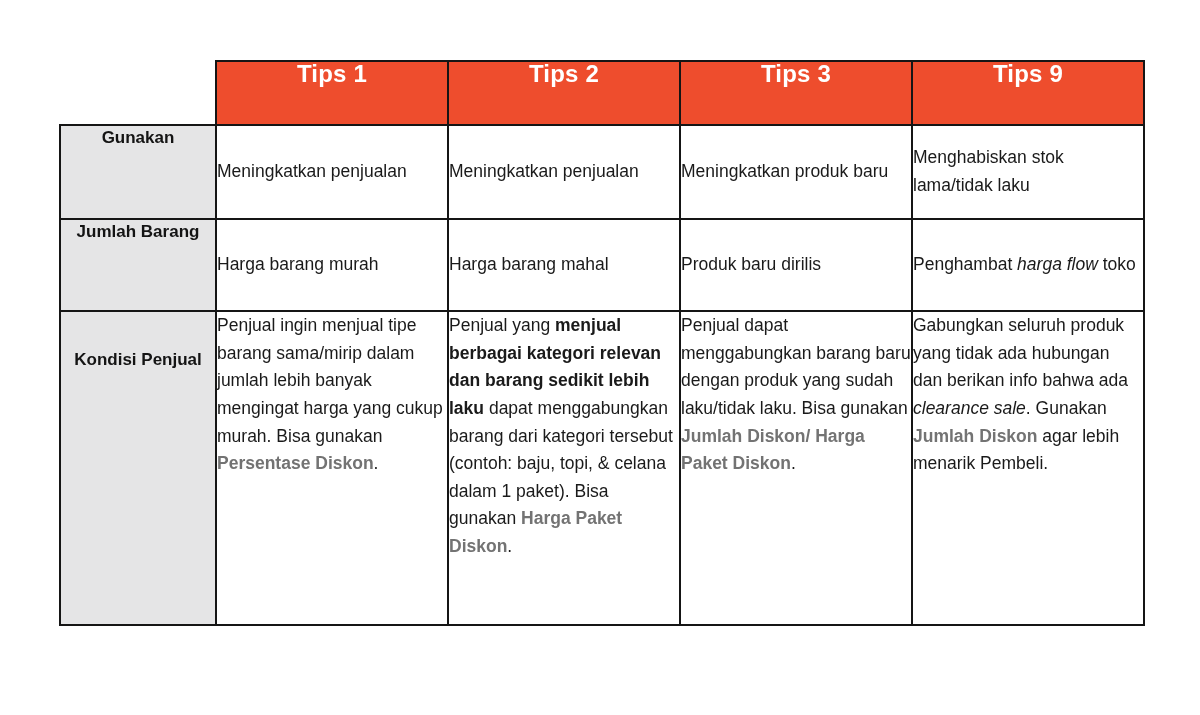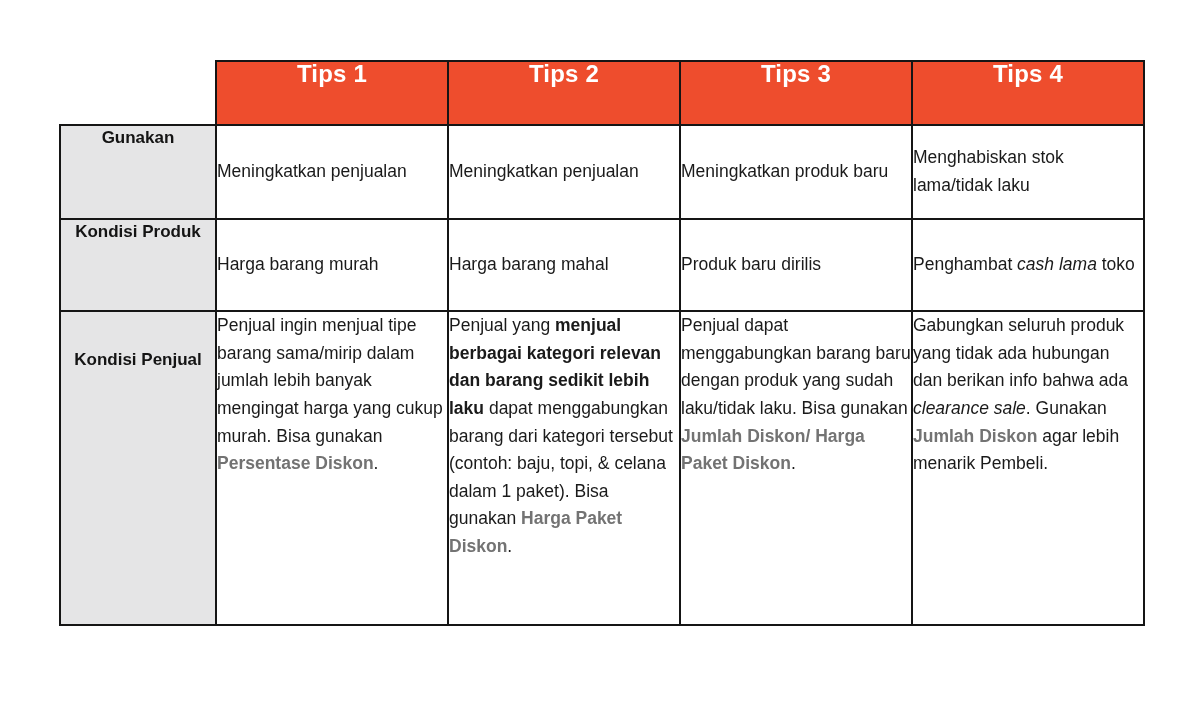--- a/index.html
+++ b/index.html
@@ -131,21 +131,21 @@
         <th class="head-cell">
           <span class="head-label">Tips 1</span>
         </th>
         <th class="head-cell">
           <span class="head-label">Tips 2</span>
         </th>
         <th class="head-cell">
           <span class="head-label">Tips 3</span>
         </th>
         <th class="head-cell">
-          <span class="head-label">Tips 4</span>
+          <span class="head-label">Tips 9</span>
         </th>
       </tr>
     </thead>
 
     <tbody>
 
       <tr class="row-tujuan">
         <td class="label-cell">
           <span class="label-text">Gunakan</span>
         </td>
@@ -158,33 +158,33 @@
         <td class="body-cell mid">
           <span class="cell-text"><span>Meningkatkan produk baru</span></span>
         </td>
         <td class="body-cell mid">
           <span class="cell-text"><span>Menghabiskan stok lama/tidak laku</span></span>
         </td>
       </tr>
 
       <tr class="row-barang">
         <td class="label-cell">
-          <span class="label-text">Kondisi Produk</span>
+          <span class="label-text">Jumlah Barang</span>
         </td>
         <td class="body-cell mid">
           <span class="cell-text"><span>Harga barang murah</span></span>
         </td>
         <td class="body-cell mid">
           <span class="cell-text"><span>Harga barang mahal</span></span>
         </td>
         <td class="body-cell mid">
           <span class="cell-text"><span>Produk baru dirilis</span></span>
         </td>
         <td class="body-cell mid">
-          <span class="cell-text"><span>Penghambat </span><span class="em-italic">cash lama</span><span> toko</span></span>
+          <span class="cell-text"><span>Penghambat </span><span class="em-italic">harga flow</span><span> toko</span></span>
         </td>
       </tr>
 
       <tr class="row-penjual">
         <td class="label-cell top-align">
           <span class="label-text">Kondisi Penjual</span>
         </td>
         <td class="body-cell">
           <span class="cell-text"><span>Penjual ingin menjual tipe barang sama/mirip dalam jumlah lebih banyak mengingat harga yang cukup murah. Bisa gunakan </span><span class="em-orange">Persentase Diskon</span><span>.</span></span>
         </td>

